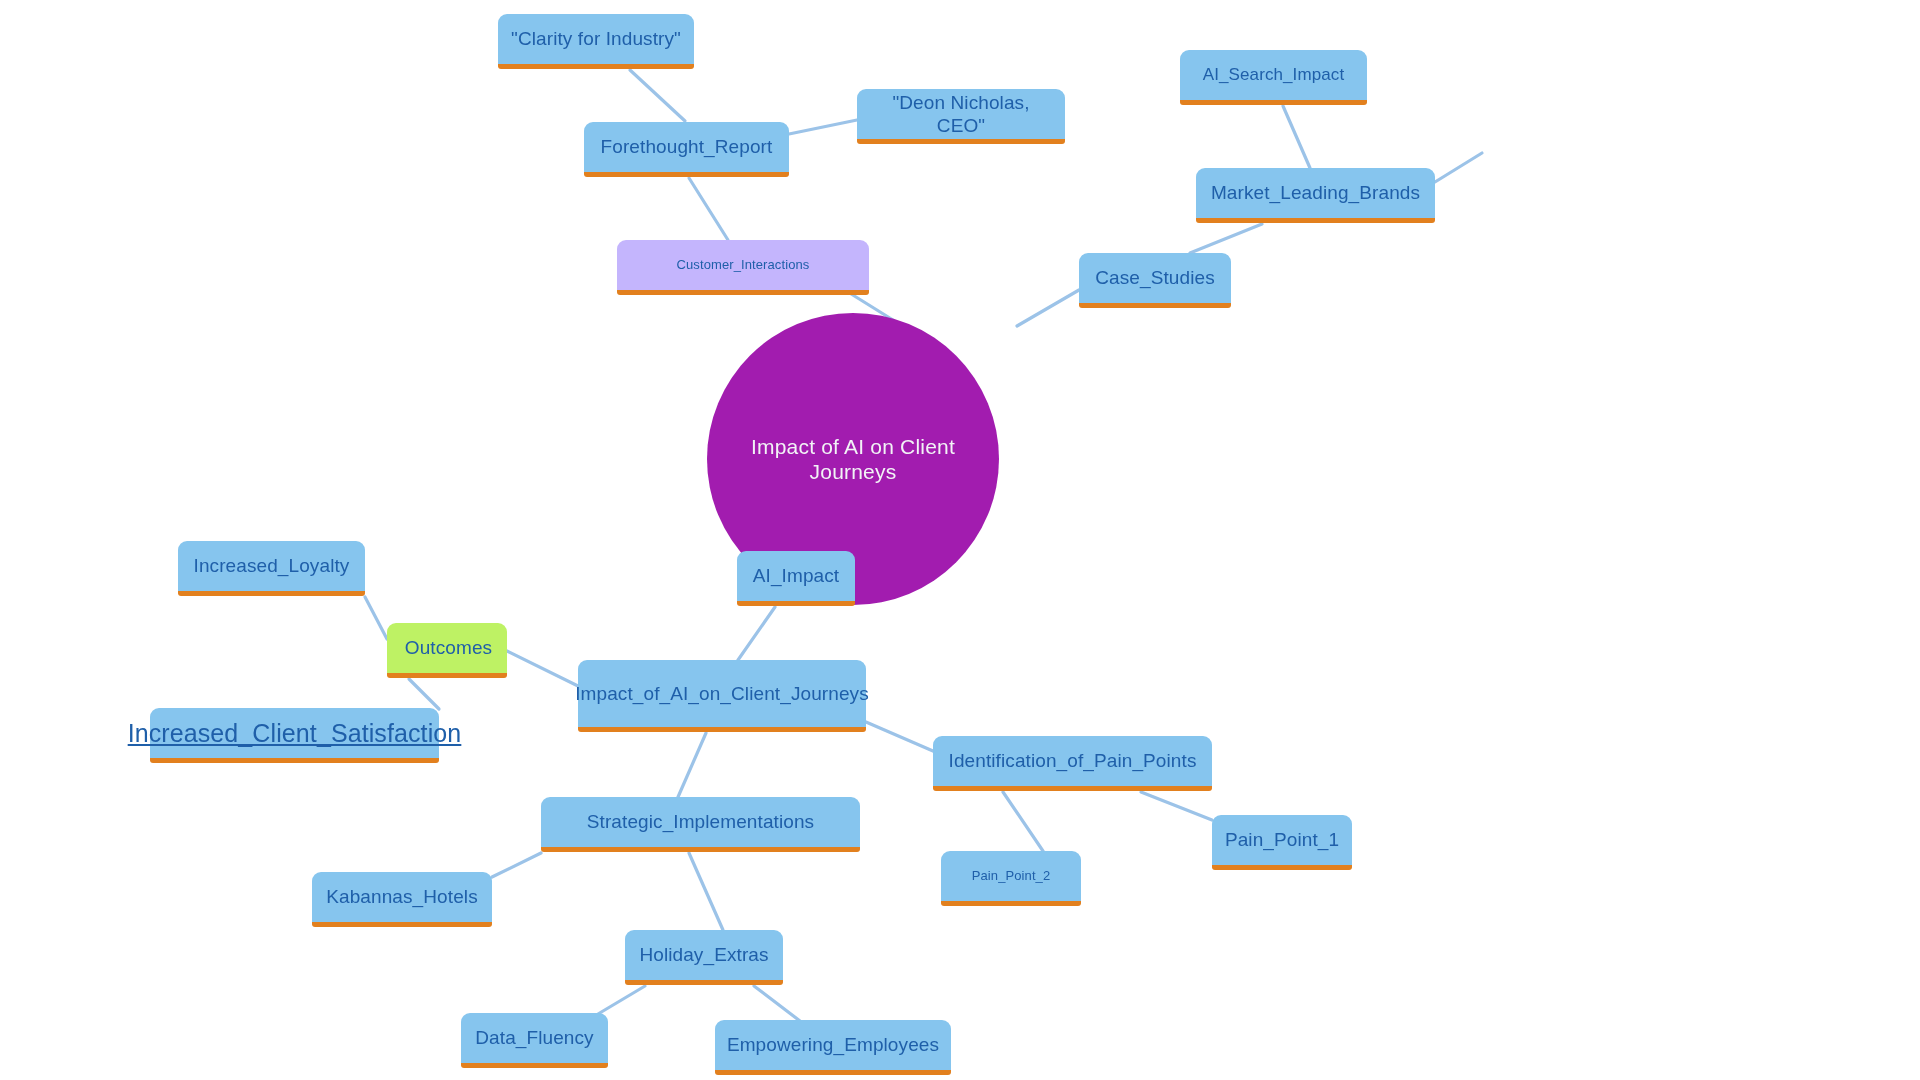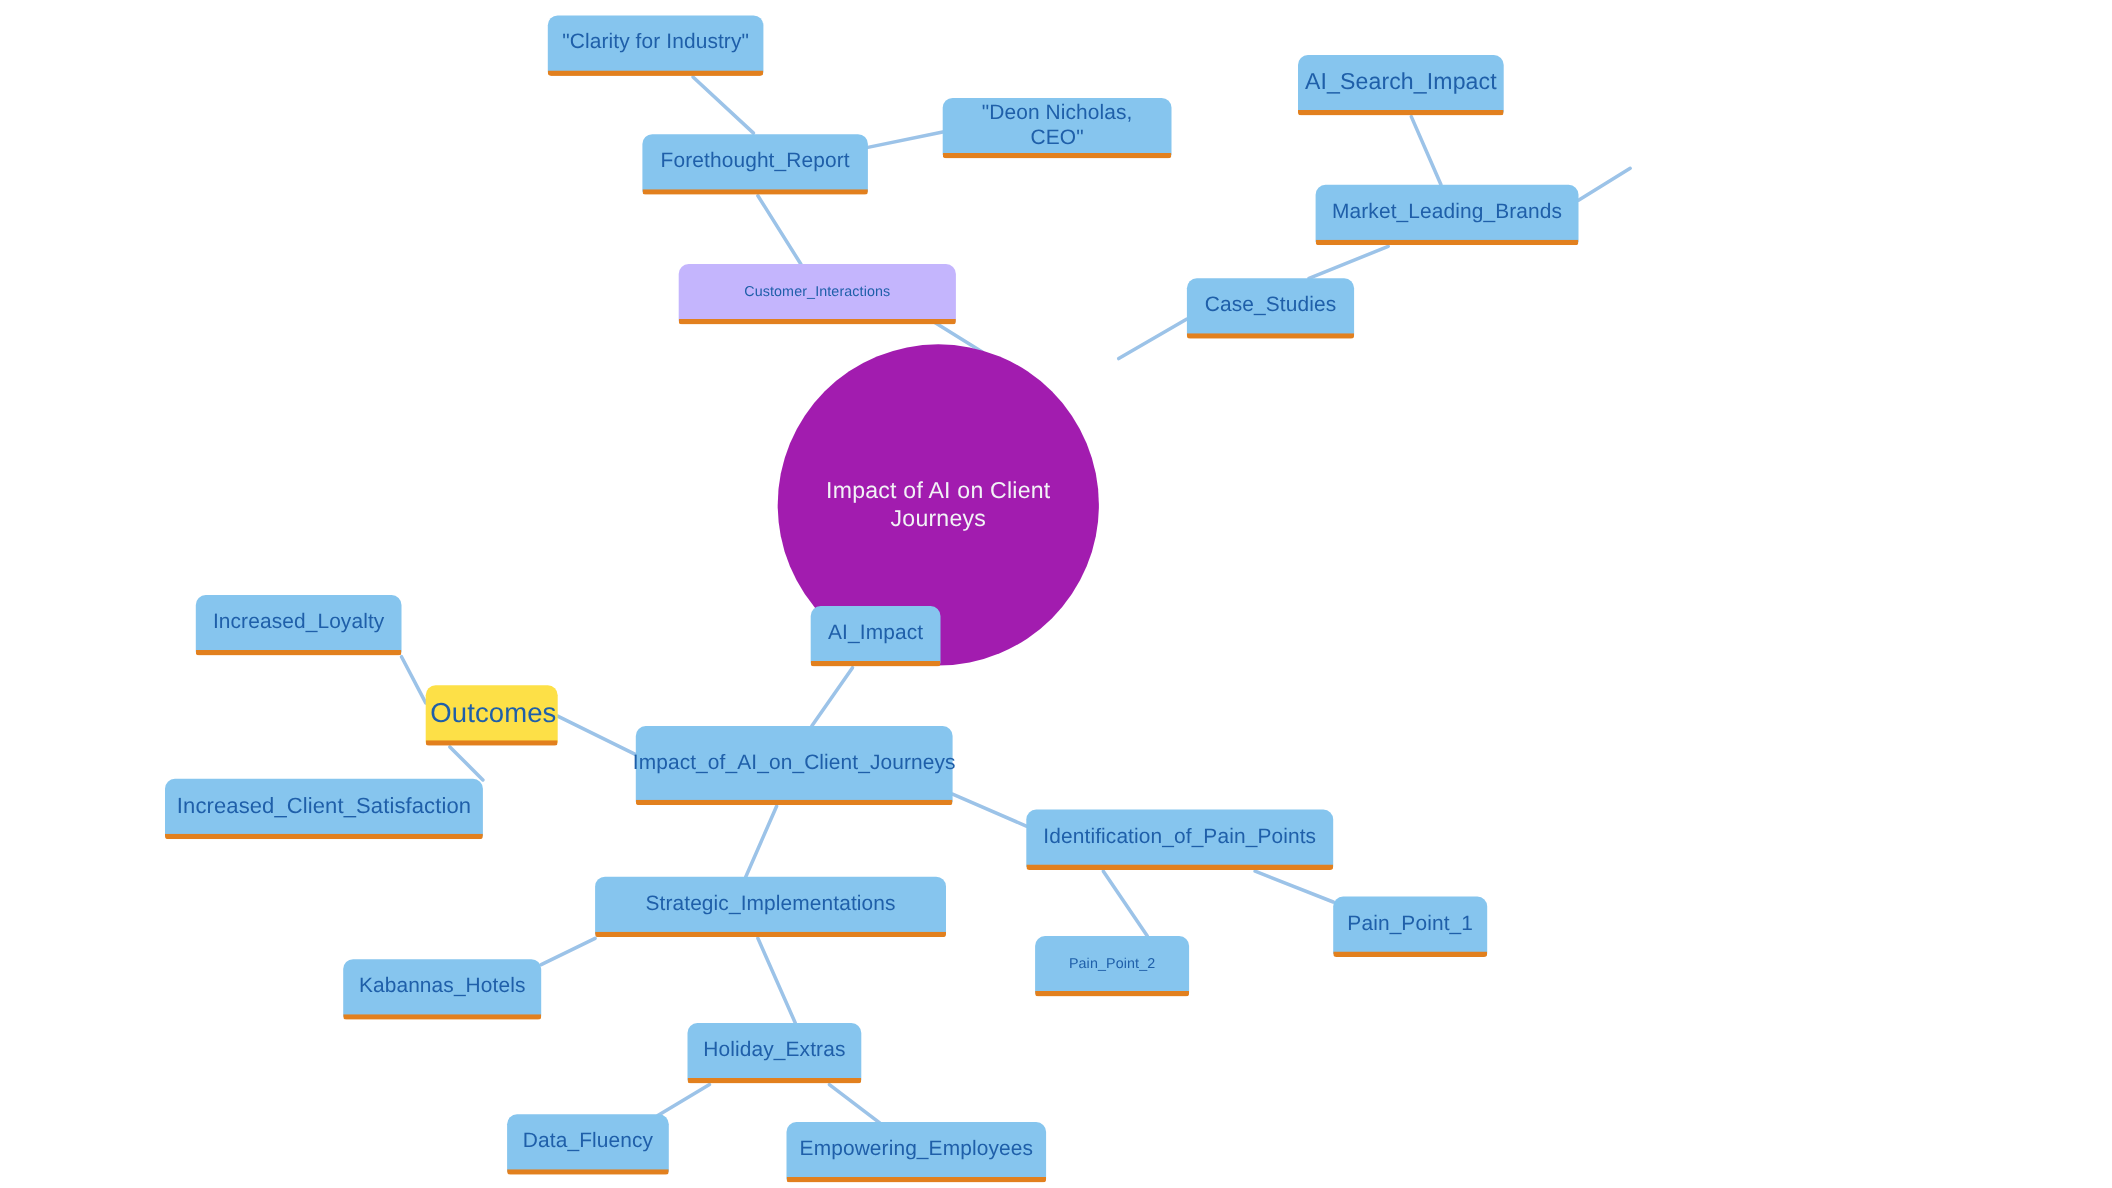--- a/index.html
+++ b/index.html
@@ -89,26 +89,26 @@
       <line x1="754" y1="986" x2="800" y2="1021" stroke="#9cc3e8" stroke-width="3.2" stroke-linecap="round"></line>
     </svg>
   <div class="central-node" style="left: 707px; top: 313px; width: 292px; height: 292px; background: #a21caf; color: rgb(242, 243, 246);">
     <span class="central-label">Impact of AI on Client Journeys</span>
   </div>
 <div class="node" style="left: 498px; top: 14px; width: 196px; height: 55px; font-size: 19px; background: rgb(134, 197, 238); color: rgb(31, 95, 169); border-bottom-color: rgb(226, 128, 30);"><span>"Clarity for Industry"</span></div>
     <div class="node" style="left: 584px; top: 122px; width: 205px; height: 55px; font-size: 19px; background: rgb(134, 197, 238); color: rgb(31, 95, 169); border-bottom-color: rgb(226, 128, 30);"><span>Forethought_Report</span></div>
     <div class="node" style="left: 857px; top: 89px; width: 208px; height: 55px; font-size: 19px; background: rgb(134, 197, 238); color: rgb(31, 95, 169); border-bottom-color: rgb(226, 128, 30);"><span>"Deon Nicholas, CEO"</span></div>
     <div class="node" style="left: 617px; top: 240px; width: 252px; height: 55px; font-size: 13px; background: #c4b5fd; color: rgb(31, 95, 169); border-bottom-color: rgb(226, 128, 30);"><span>Customer_Interactions</span></div>
     <div class="node" style="left: 1079px; top: 253px; width: 152px; height: 55px; font-size: 19px; background: rgb(134, 197, 238); color: rgb(31, 95, 169); border-bottom-color: rgb(226, 128, 30);"><span>Case_Studies</span></div>
-    <div class="node" style="left: 1180px; top: 50px; width: 187px; height: 55px; font-size: 21px; background: rgb(134, 197, 238); color: rgb(31, 95, 169); border-bottom-color: rgb(226, 128, 30);"><span>AI_Search_Impact</span></div>
+    <div class="node" style="left: 1180px; top: 50px; width: 187px; height: 55px; font-size: 17px; background: rgb(134, 197, 238); color: rgb(31, 95, 169); border-bottom-color: rgb(226, 128, 30);"><span>AI_Search_Impact</span></div>
     <div class="node" style="left: 1196px; top: 168px; width: 239px; height: 55px; font-size: 19px; background: rgb(134, 197, 238); color: rgb(31, 95, 169); border-bottom-color: rgb(226, 128, 30);"><span>Market_Leading_Brands</span></div>
     <div class="node" style="left: 737px; top: 551px; width: 118px; height: 55px; font-size: 19px; background: rgb(134, 197, 238); color: rgb(31, 95, 169); border-bottom-color: rgb(226, 128, 30);"><span>AI_Impact</span></div>
     <div class="node" style="left: 178px; top: 541px; width: 187px; height: 55px; font-size: 19px; background: rgb(134, 197, 238); color: rgb(31, 95, 169); border-bottom-color: rgb(226, 128, 30);"><span>Increased_Loyalty</span></div>
-    <div class="node" style="left: 387px; top: 623px; width: 120px; height: 55px; font-size: 25px; background: #fde047; color: rgb(31, 95, 169); border-bottom-color: rgb(226, 128, 30); padding-left: 12px;"><span>Outcomes</span></div>
-    <div class="node" style="left: 150px; top: 708px; width: 289px; height: 55px; font-size: 20px; background: rgb(134, 197, 238); color: rgb(31, 95, 169); border-bottom-color: rgb(226, 128, 30);"><span>Increased_Client_Satisfaction</span></div>
+    <div class="node" style="left: 387px; top: 623px; width: 120px; height: 55px; font-size: 19px; background: #bef264; color: rgb(31, 95, 169); border-bottom-color: rgb(226, 128, 30); padding-left: 12px;"><span>Outcomes</span></div>
+    <div class="node" style="left: 150px; top: 708px; width: 289px; height: 55px; font-size: 25px; background: rgb(134, 197, 238); color: rgb(31, 95, 169); border-bottom-color: rgb(226, 128, 30); text-decoration: underline;"><span>Increased_Client_Satisfaction</span></div>
     <div class="node" style="left: 578px; top: 660px; width: 288px; height: 72px; font-size: 19px; background: rgb(134, 197, 238); color: rgb(31, 95, 169); border-bottom-color: rgb(226, 128, 30);"><span>Impact_of_AI_on_Client_Journeys</span></div>
     <div class="node" style="left: 933px; top: 736px; width: 279px; height: 55px; font-size: 19px; background: rgb(134, 197, 238); color: rgb(31, 95, 169); border-bottom-color: rgb(226, 128, 30);"><span>Identification_of_Pain_Points</span></div>
     <div class="node" style="left: 1212px; top: 815px; width: 140px; height: 55px; font-size: 19px; background: rgb(134, 197, 238); color: rgb(31, 95, 169); border-bottom-color: rgb(226, 128, 30);"><span>Pain_Point_1</span></div>
     <div class="node" style="left: 941px; top: 851px; width: 140px; height: 55px; font-size: 13px; background: rgb(134, 197, 238); color: rgb(31, 95, 169); border-bottom-color: rgb(226, 128, 30);"><span>Pain_Point_2</span></div>
     <div class="node" style="left: 541px; top: 797px; width: 319px; height: 55px; font-size: 19px; background: rgb(134, 197, 238); color: rgb(31, 95, 169); border-bottom-color: rgb(226, 128, 30);"><span>Strategic_Implementations</span></div>
     <div class="node" style="left: 312px; top: 872px; width: 180px; height: 55px; font-size: 19px; background: rgb(134, 197, 238); color: rgb(31, 95, 169); border-bottom-color: rgb(226, 128, 30);"><span>Kabannas_Hotels</span></div>
     <div class="node" style="left: 625px; top: 930px; width: 158px; height: 55px; font-size: 19px; background: rgb(134, 197, 238); color: rgb(31, 95, 169); border-bottom-color: rgb(226, 128, 30);"><span>Holiday_Extras</span></div>
     <div class="node" style="left: 461px; top: 1013px; width: 147px; height: 55px; font-size: 19px; background: rgb(134, 197, 238); color: rgb(31, 95, 169); border-bottom-color: rgb(226, 128, 30);"><span>Data_Fluency</span></div>
     <div class="node" style="left: 715px; top: 1020px; width: 236px; height: 55px; font-size: 19px; background: rgb(134, 197, 238); color: rgb(31, 95, 169); border-bottom-color: rgb(226, 128, 30); text-align: right;"><span>Empowering_Employees</span></div>
   </div>

